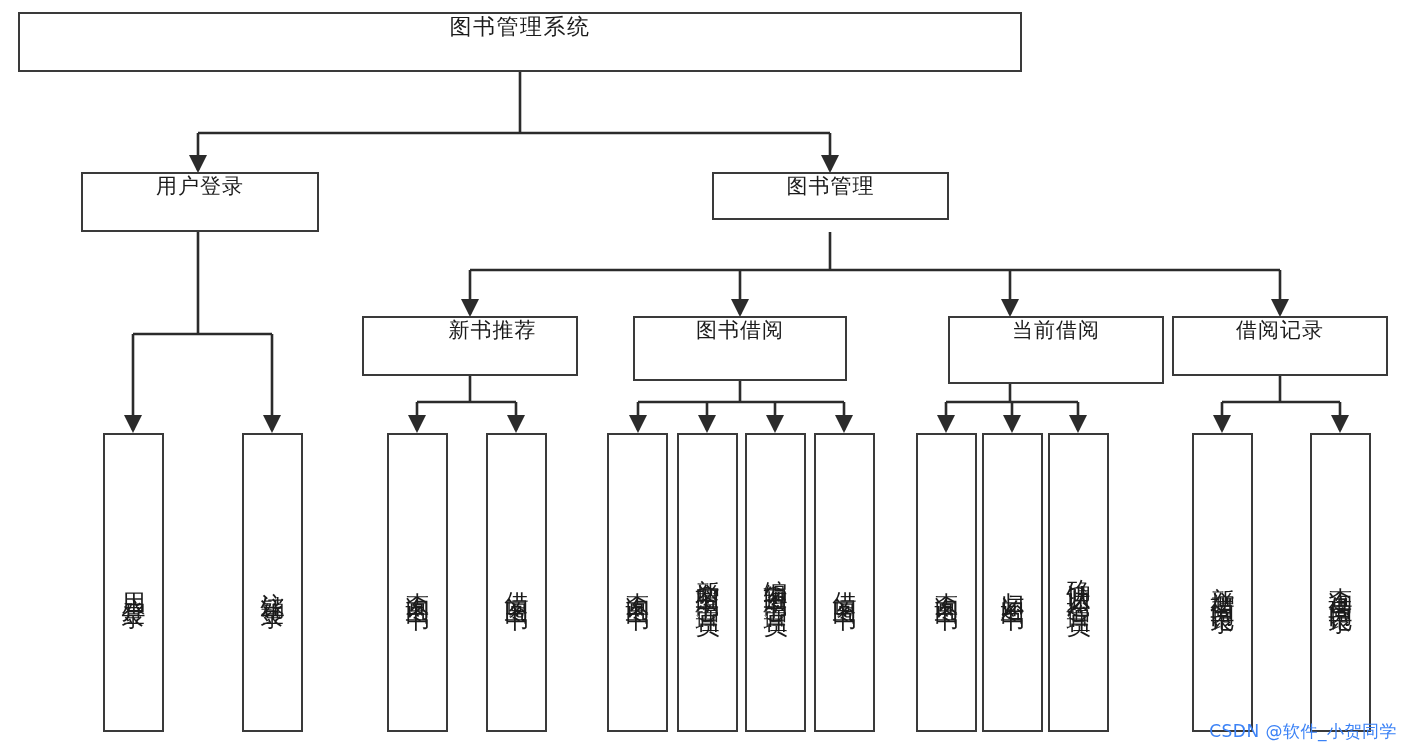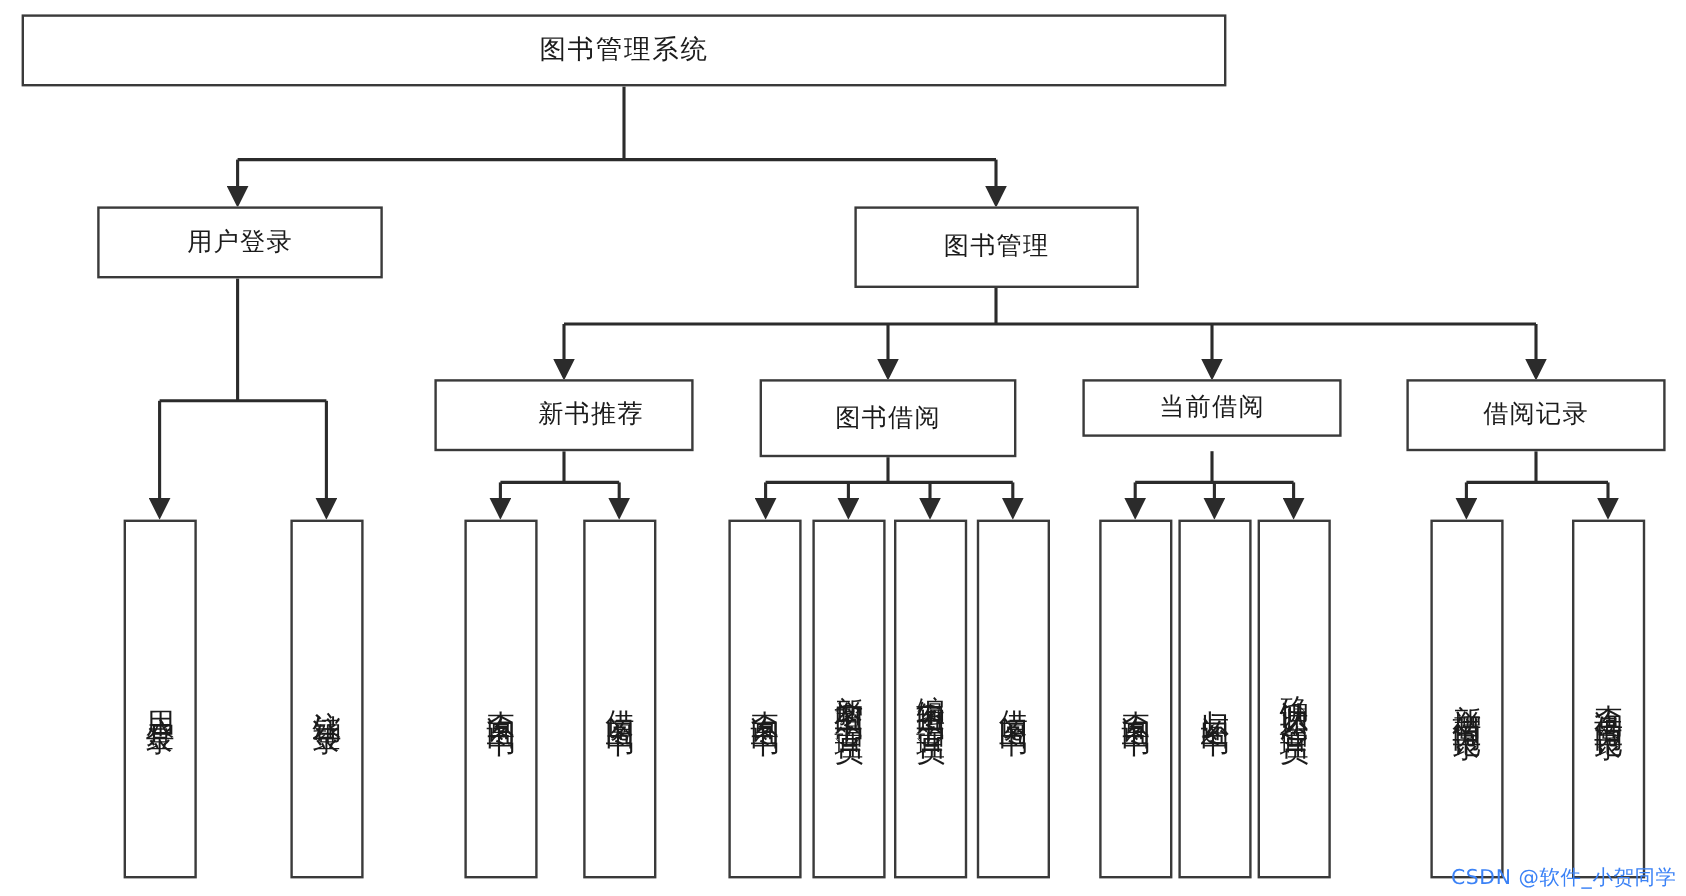--- a/index.html
+++ b/index.html
@@ -25,21 +25,21 @@
     width: 1405px;
     height: 747px;
     pointer-events: none;
   }
   .node {
     position: absolute;
     box-sizing: border-box;
     background: #ffffff;
     border: 2px solid #3a3a3a;
     display: flex;
-    align-items: center;
+    align-items: flex-start;
     justify-content: center;
     z-index: 2;
   }
   .node .node-label {
     color: #1b1b1b;
     line-height: 1.22;
     text-align: center;
     white-space: pre;
   }
   
@@ -132,31 +132,31 @@
     </g>
   </svg>
 
   <div class="node horiz root" style="left:18px; top:12px; width:1004px; height:60px;">
     <span class="node-label">图书管理系统</span>
   </div>
 
   <div class="node horiz" style="left:81px; top:172px; width:238px; height:60px;">
     <span class="node-label">用户登录</span>
   </div>
-  <div class="node horiz" style="left:712px; top:172px; width:237px; height:68px;">
+  <div class="node horiz" style="left:712px; top:172px; width:237px; height:48px;">
     <span class="node-label">图书管理</span>
   </div>
 
   <div class="node horiz" style="left:362px; top:316px; width:216px; height:60px;padding-left:45px;">
     <span class="node-label">新书推荐</span>
   </div>
   <div class="node horiz" style="left:633px; top:316px; width:214px; height:65px;">
     <span class="node-label">图书借阅</span>
   </div>
-  <div class="node horiz" style="left:902px; top:316px; width:216px; height:48px;">
+  <div class="node horiz" style="left:948px; top:316px; width:216px; height:68px;">
     <span class="node-label">当前借阅</span>
   </div>
   <div class="node horiz" style="left:1172px; top:316px; width:216px; height:60px;">
     <span class="node-label">借阅记录</span>
   </div>
 
   <div class="node vert" style="left:103px; top:433px; width:61px; height:299px;">
     <span class="node-label">用户登录</span>
   </div>
   <div class="node vert" style="left:242px; top:433px; width:61px; height:299px;">

